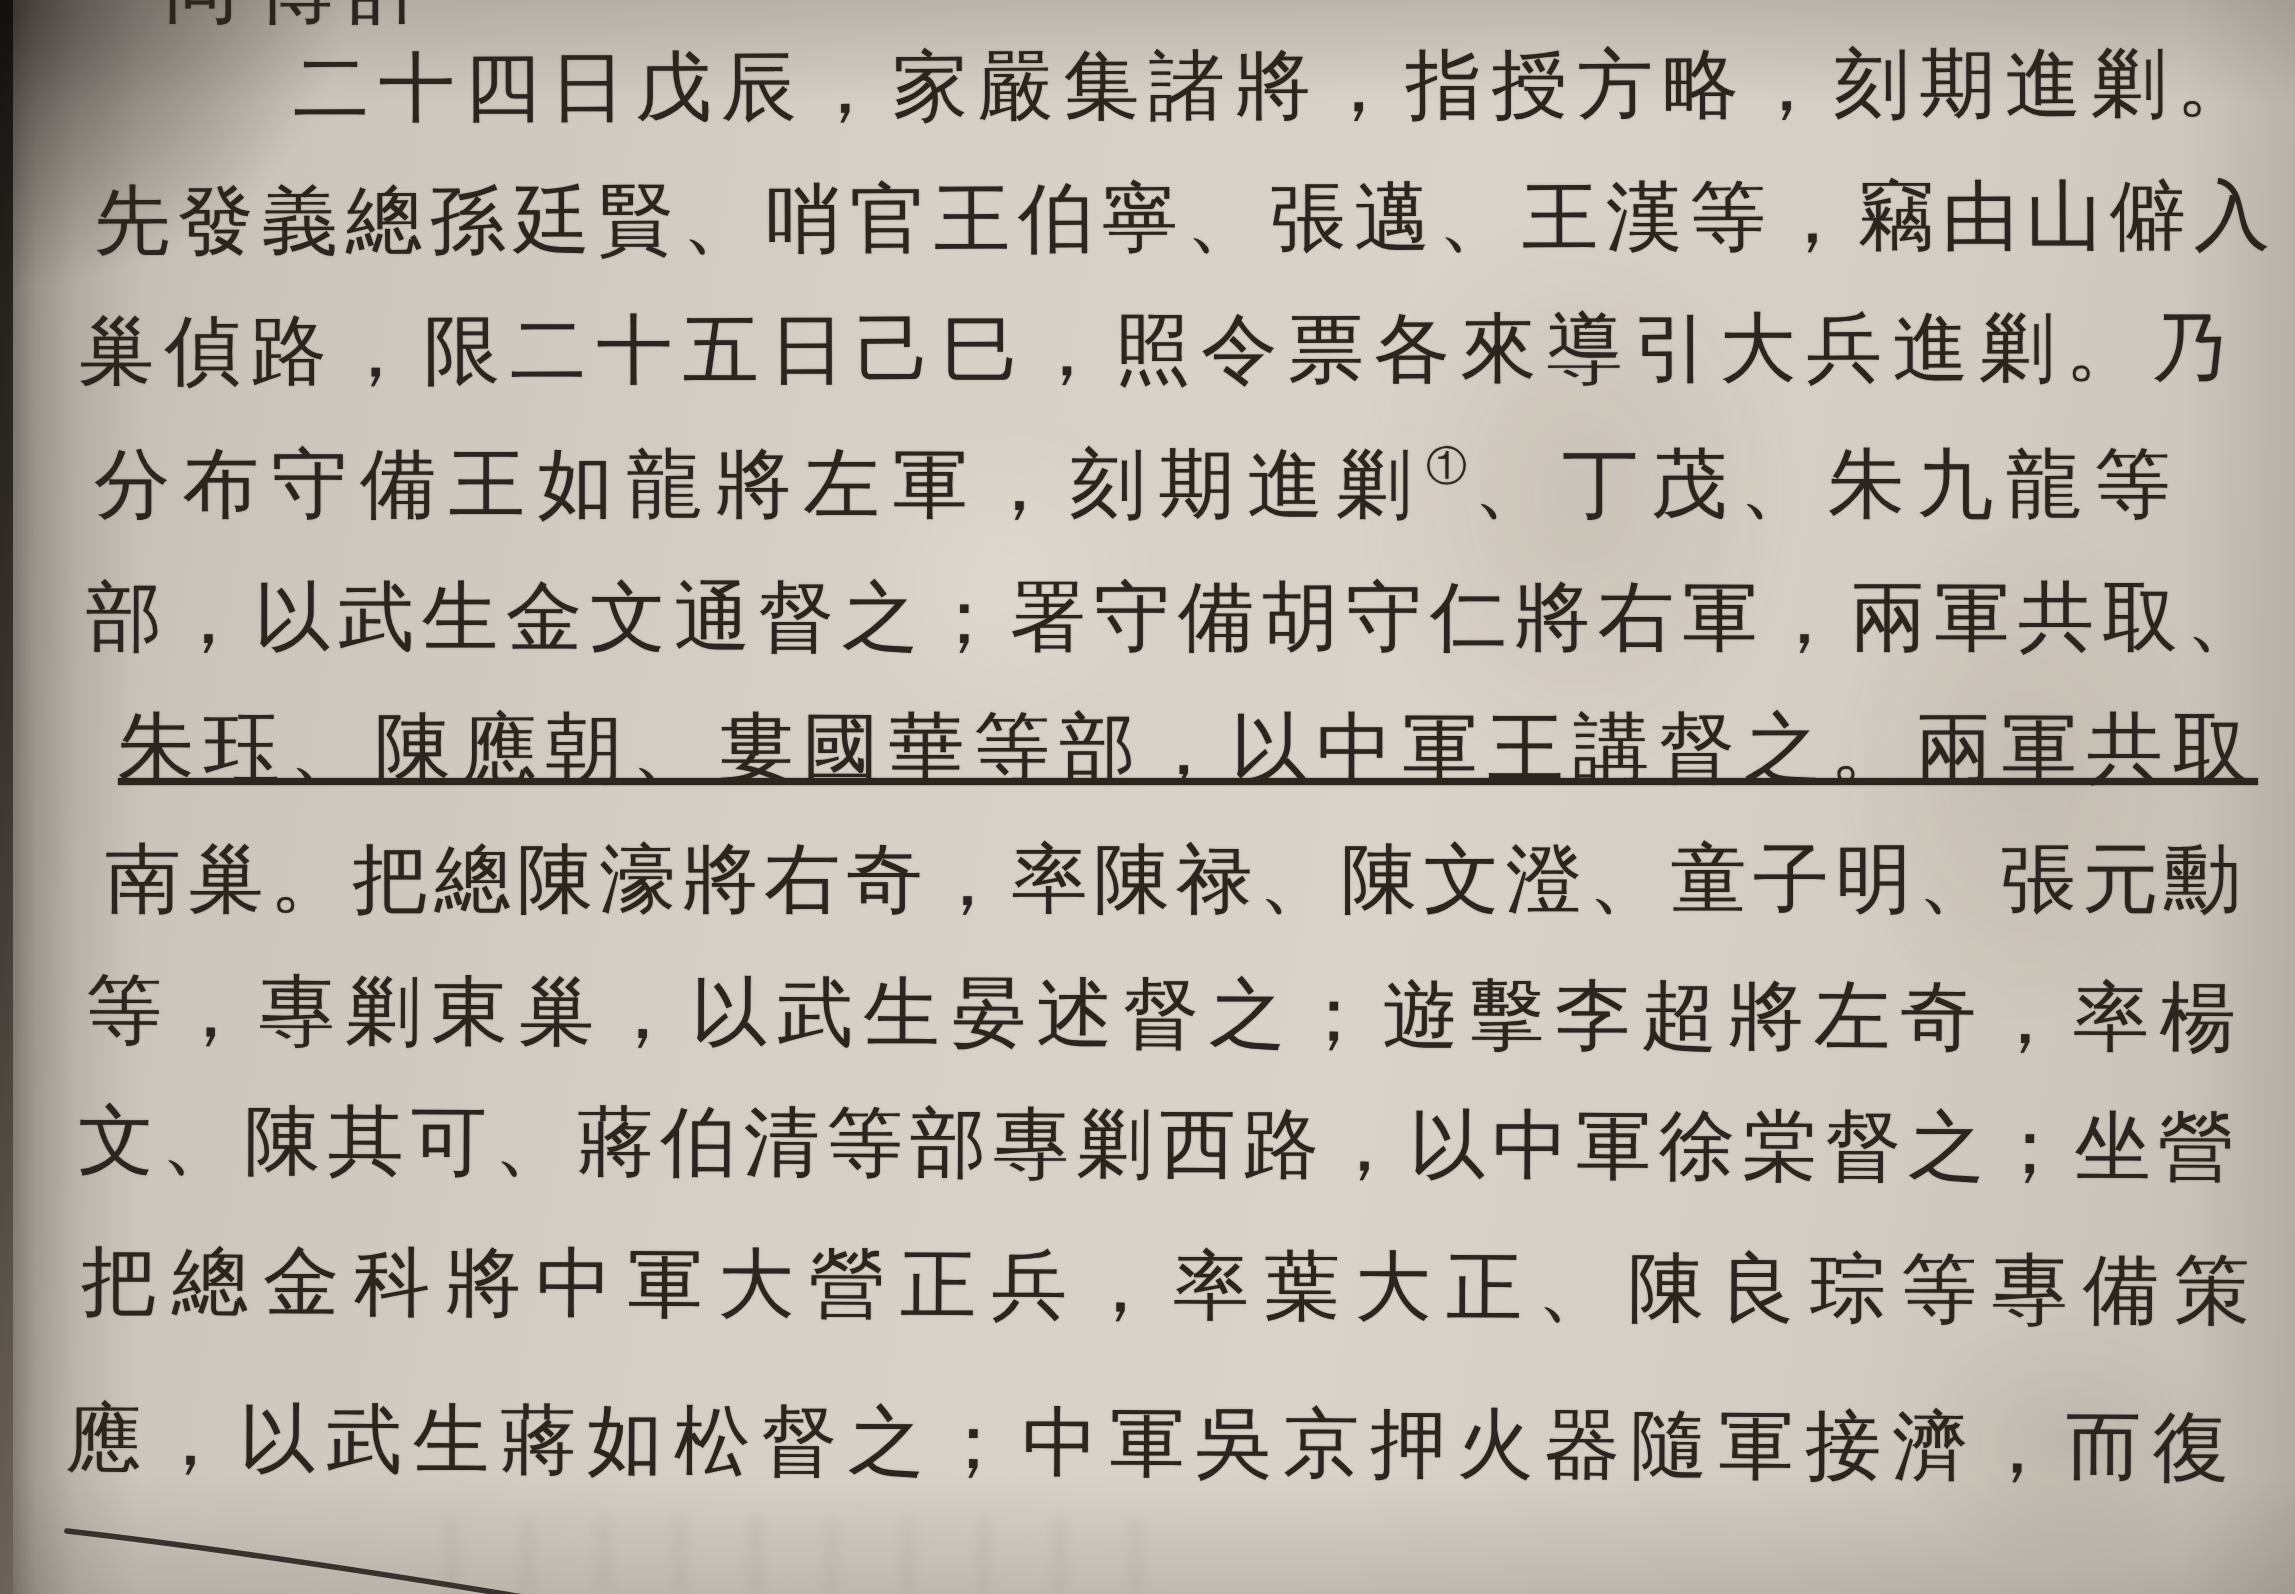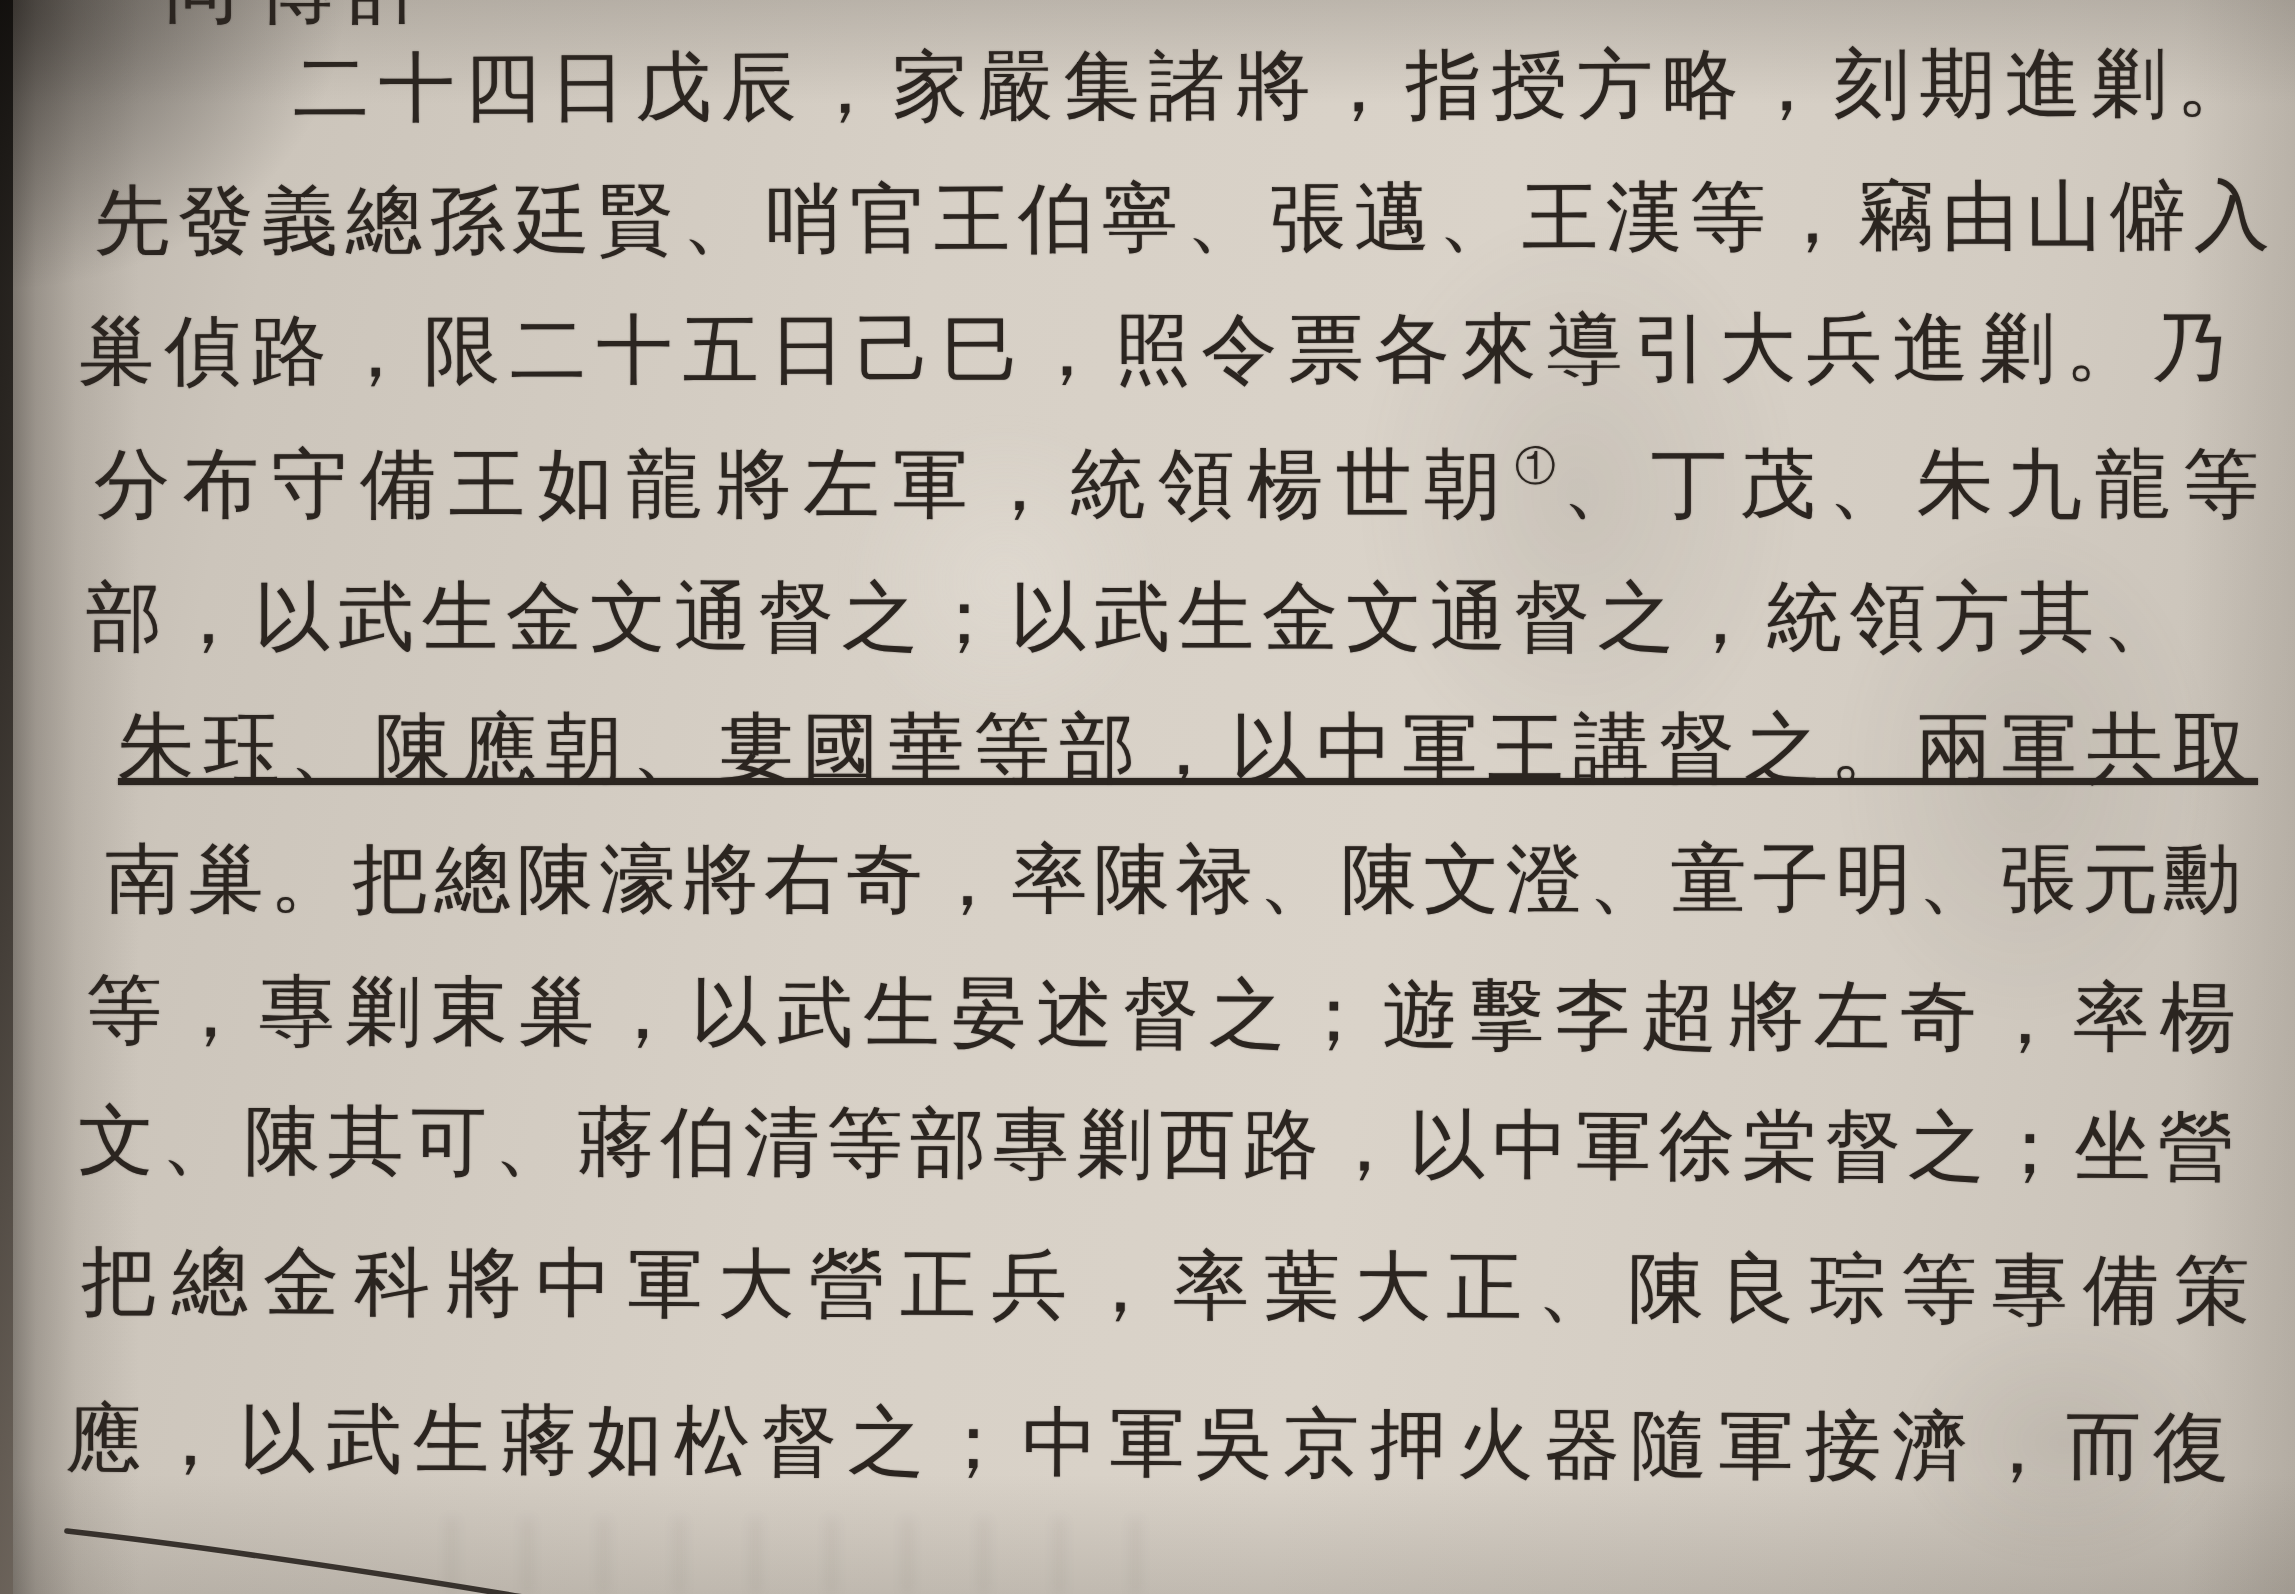--- a/index.html
+++ b/index.html
@@ -70,22 +70,22 @@
 <div class="ghost g3"></div>
 <div class="ghost g4"></div>
 <div class="ghost g5"></div>
 
 <div class="top-cut">同傳計一</div>
 
 <div class="text-block">
   <div class="line">二十四日戊辰，家嚴集諸將，指授方略，刻期進剿。</div>
   <div class="line">先發義總孫廷賢、哨官王伯寧、張邁、王漢等，竊由山僻入</div>
   <div class="line">巢偵路，限二十五日己巳，照令票各來導引大兵進剿。乃</div>
-  <div class="line"><span>分布守備王如龍將左軍，統領楊世朝</span><span class="sup">①</span><span>、丁茂、朱九龍等</span></div>
-  <div class="line">部，以武生金文通督之；以武生金文通督之，統領方其、</div>
+  <div class="line"><span>分布守備王如龍將左軍，刻期進剿</span><span class="sup">①</span><span>、丁茂、朱九龍等</span></div>
+  <div class="line">部，以武生金文通督之；署守備胡守仁將右軍，兩軍共取、</div>
   <div class="line">朱珏、陳應朝、婁國華等部，以中軍王講督之。兩軍共取</div>
   <div class="line">南巢。把總陳濠將右奇，率陳禄、陳文澄、童子明、張元勳</div>
   <div class="line">等，專剿東巢，以武生晏述督之；遊擊李超將左奇，率楊</div>
   <div class="line">文、陳其可、蔣伯清等部專剿西路，以中軍徐棠督之；坐營</div>
   <div class="line">把總金科將中軍大營正兵，率葉大正、陳良琮等專備策</div>
   <div class="line">應，以武生蔣如松督之；中軍吳京押火器隨軍接濟，而復</div>
 </div>
 
 <svg class="footnote-rule" width="2295" height="1594" viewBox="0 0 2881 2001" xmlns="http://www.w3.org/2000/svg">
   <path d="M 84 1922 Q 330 1950 700 2012" fill="none" stroke="#29241f" stroke-width="7" stroke-linecap="round" opacity="0.9"></path>

